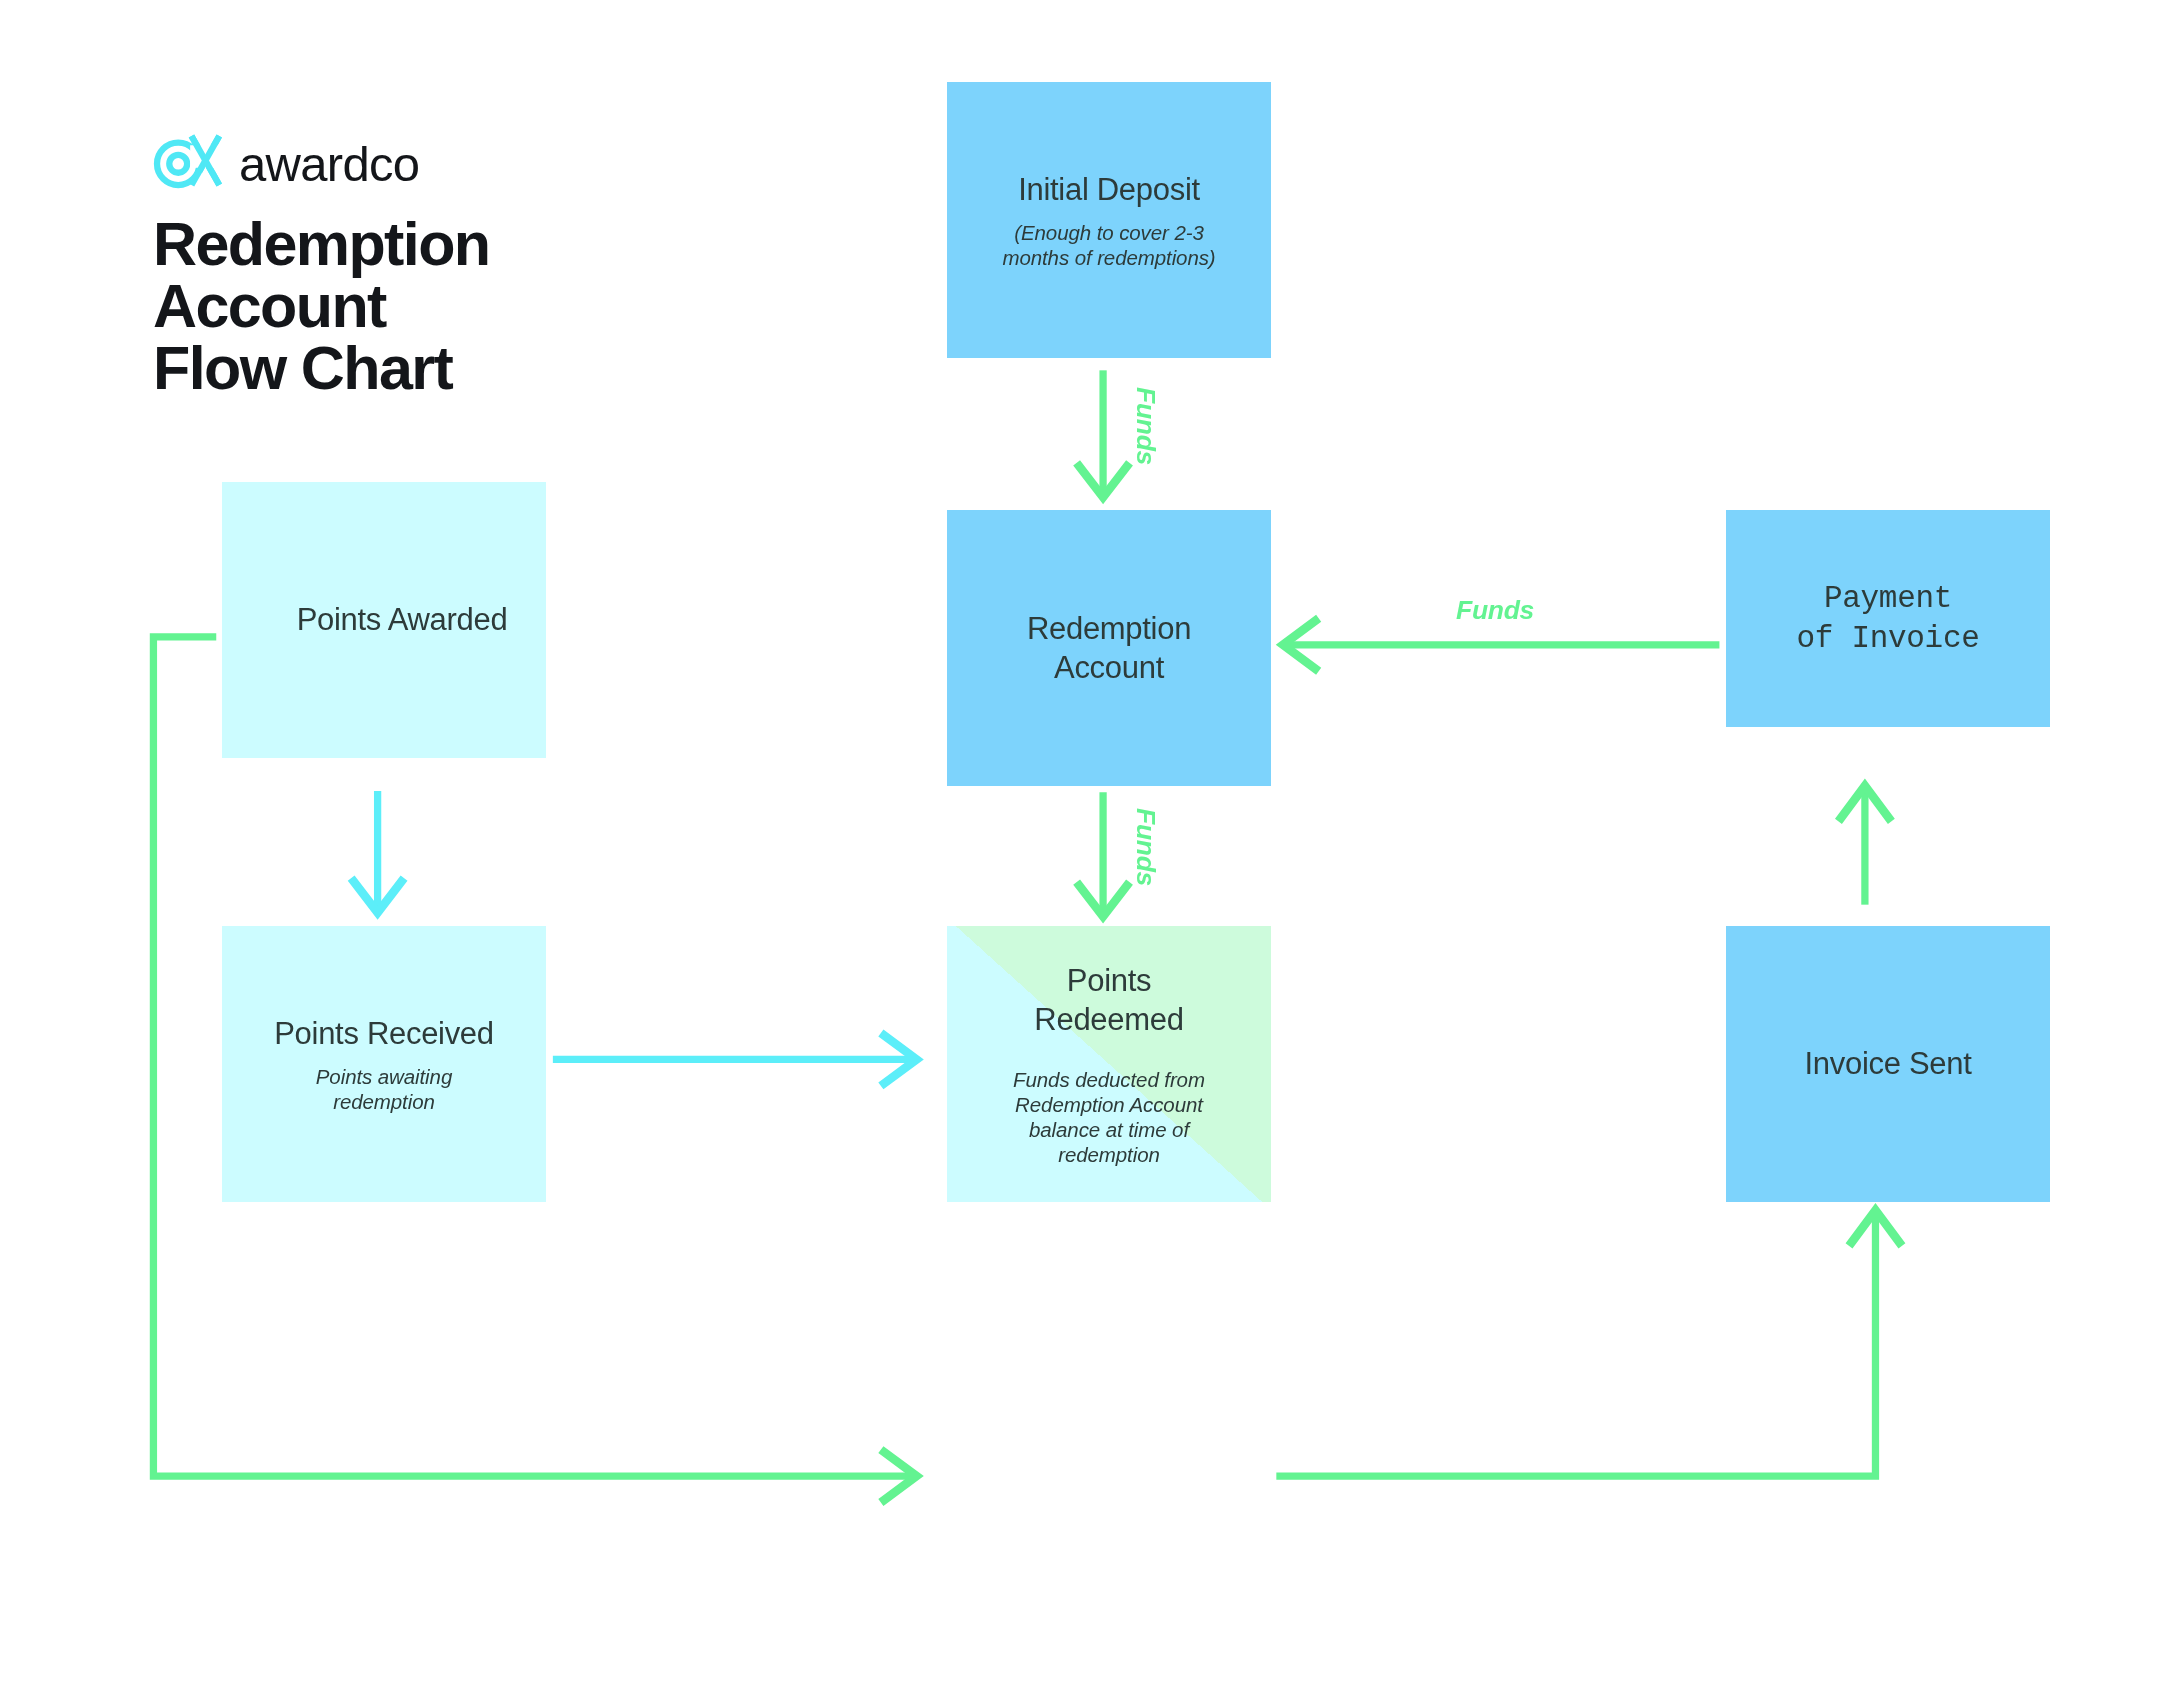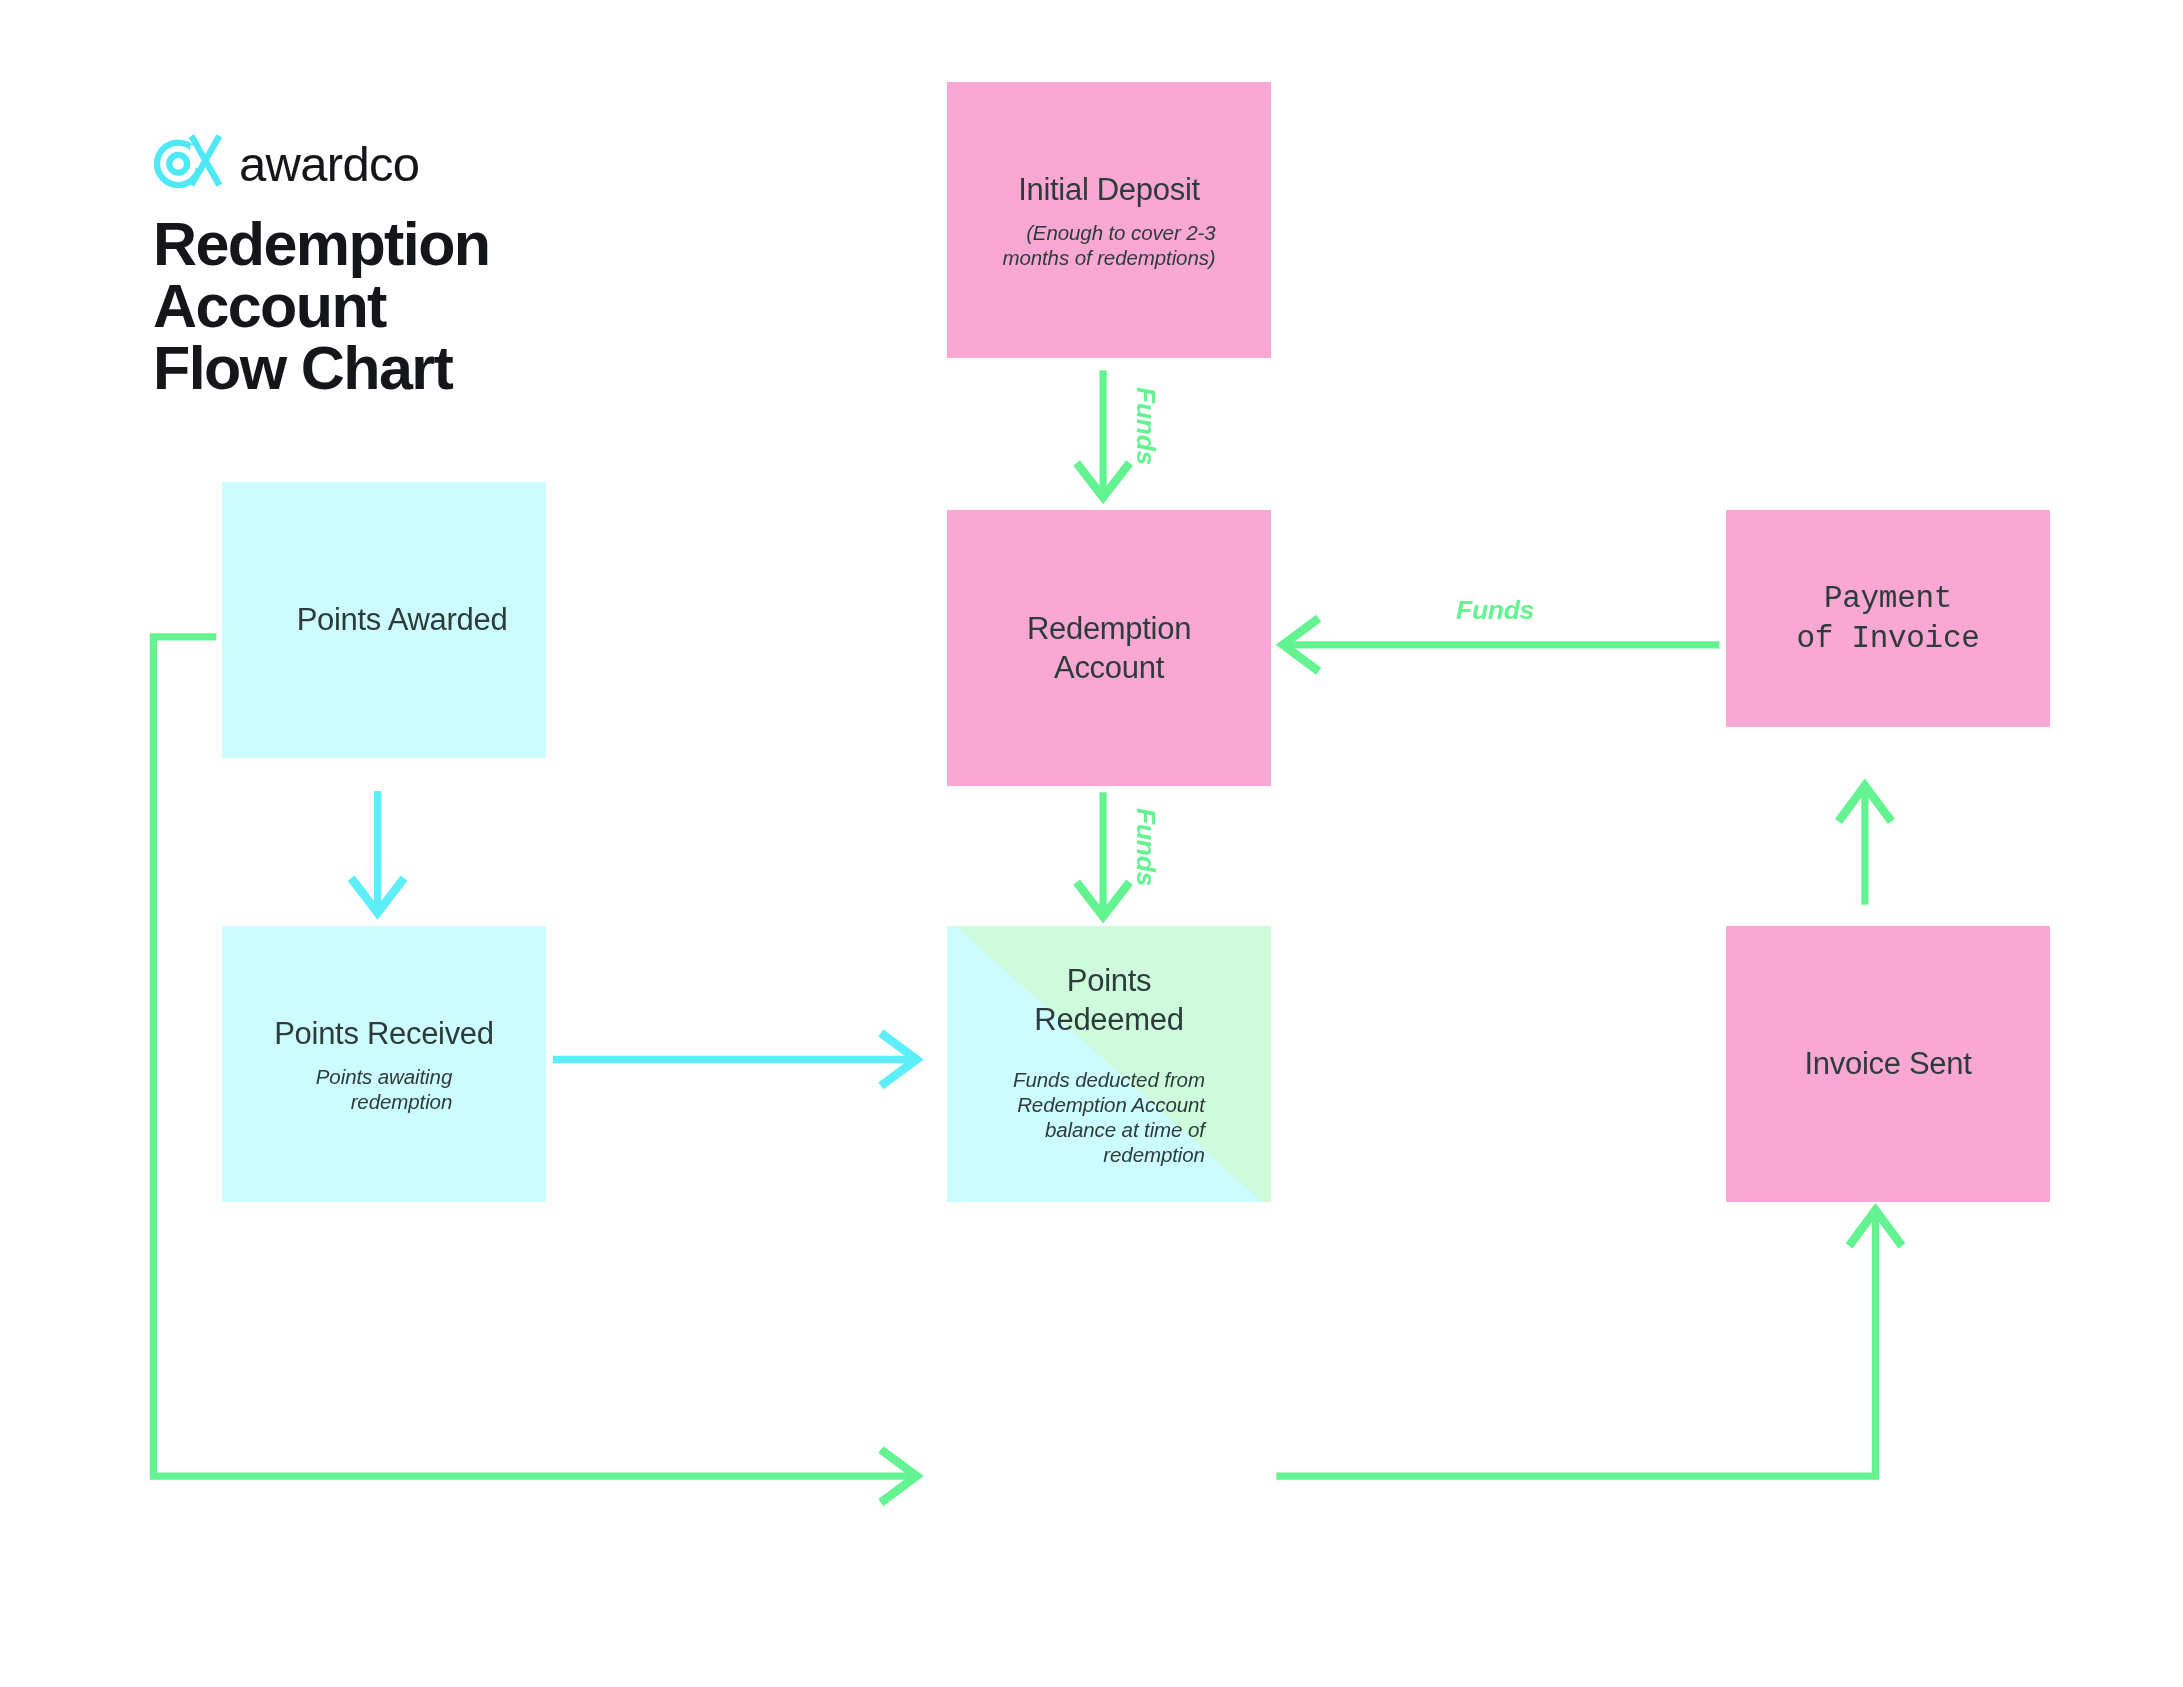--- a/index.html
+++ b/index.html
@@ -55,42 +55,41 @@
     box-sizing: border-box;
     display: flex;
     flex-direction: column;
     align-items: center;
     justify-content: center;
     text-align: center;
     color: #2d3b3a;
     padding: 0 12px;
     overflow: hidden;
   }
-  .node.green { background: #f9a8d4; }
+  .node.green { background: #7dd3fc; }
   .node.cyan  { background: #ccfcff; }
   
   .node.split {
     background: linear-gradient(42deg, #ccfcff 0%, #ccfcff 50%, #cdfbdc 50%, #cdfbdc 100%);
   }
   .node-title {
     font-size: 31px;
     font-weight: 400;
     line-height: 1.26;
     letter-spacing: -0.3px;
     white-space: pre-line;
   }
   .node-sub {
     margin-top: 10.6px;
     font-size: 20.5px;
     font-style: italic;
     font-weight: 400;
     line-height: 1.22;
     letter-spacing: -0.1px;
     white-space: pre-line;
-    text-align: right;
   }
   .node-sub b { font-weight: 700; font-style: italic; }
   .node-sub.tight { margin-top: 8px; }
 
   
   #node-initial-deposit { left: 947px; top: 82px;  width: 324px; height: 276px; }
   #node-points-awarded  { left: 222px;  top: 482px;  width: 324px; height: 276px; padding-left: 48px; }
   #node-redemption-acct { left: 947px; top: 510px;  width: 324px; height: 276px; }
   #node-payment-invoice { left: 1726px; top: 510px;  width: 324px; height: 217px; font-family: Liberation Mono, monospace; }
   #node-points-received { left: 222px;  top: 926px; width: 324px; height: 276px; }

